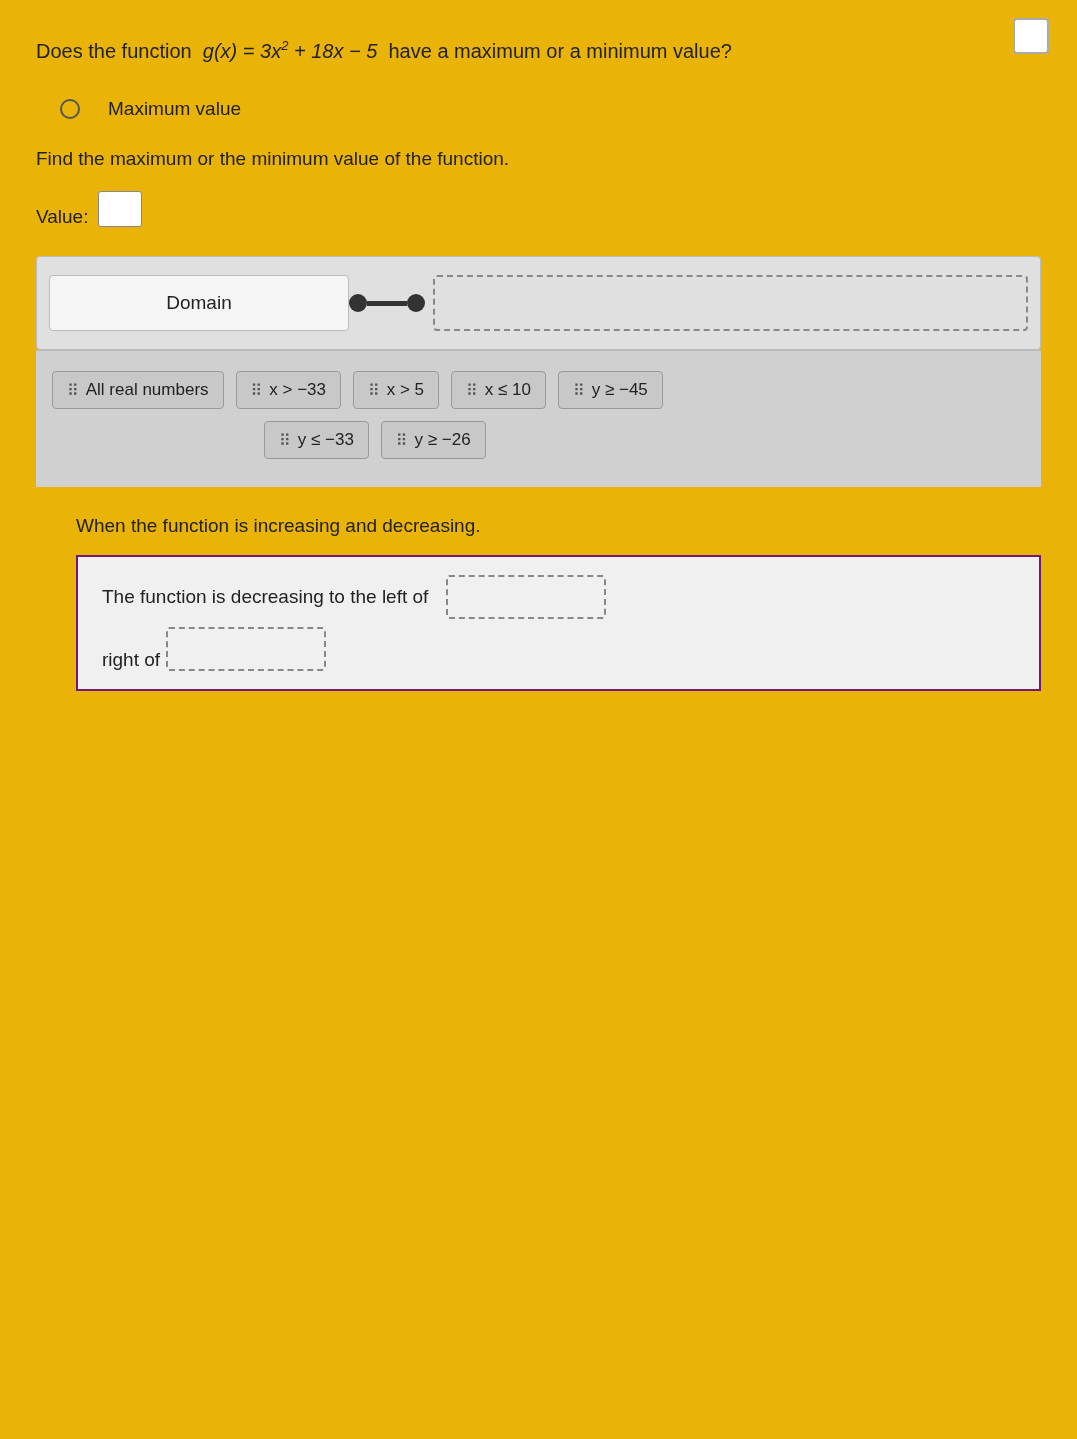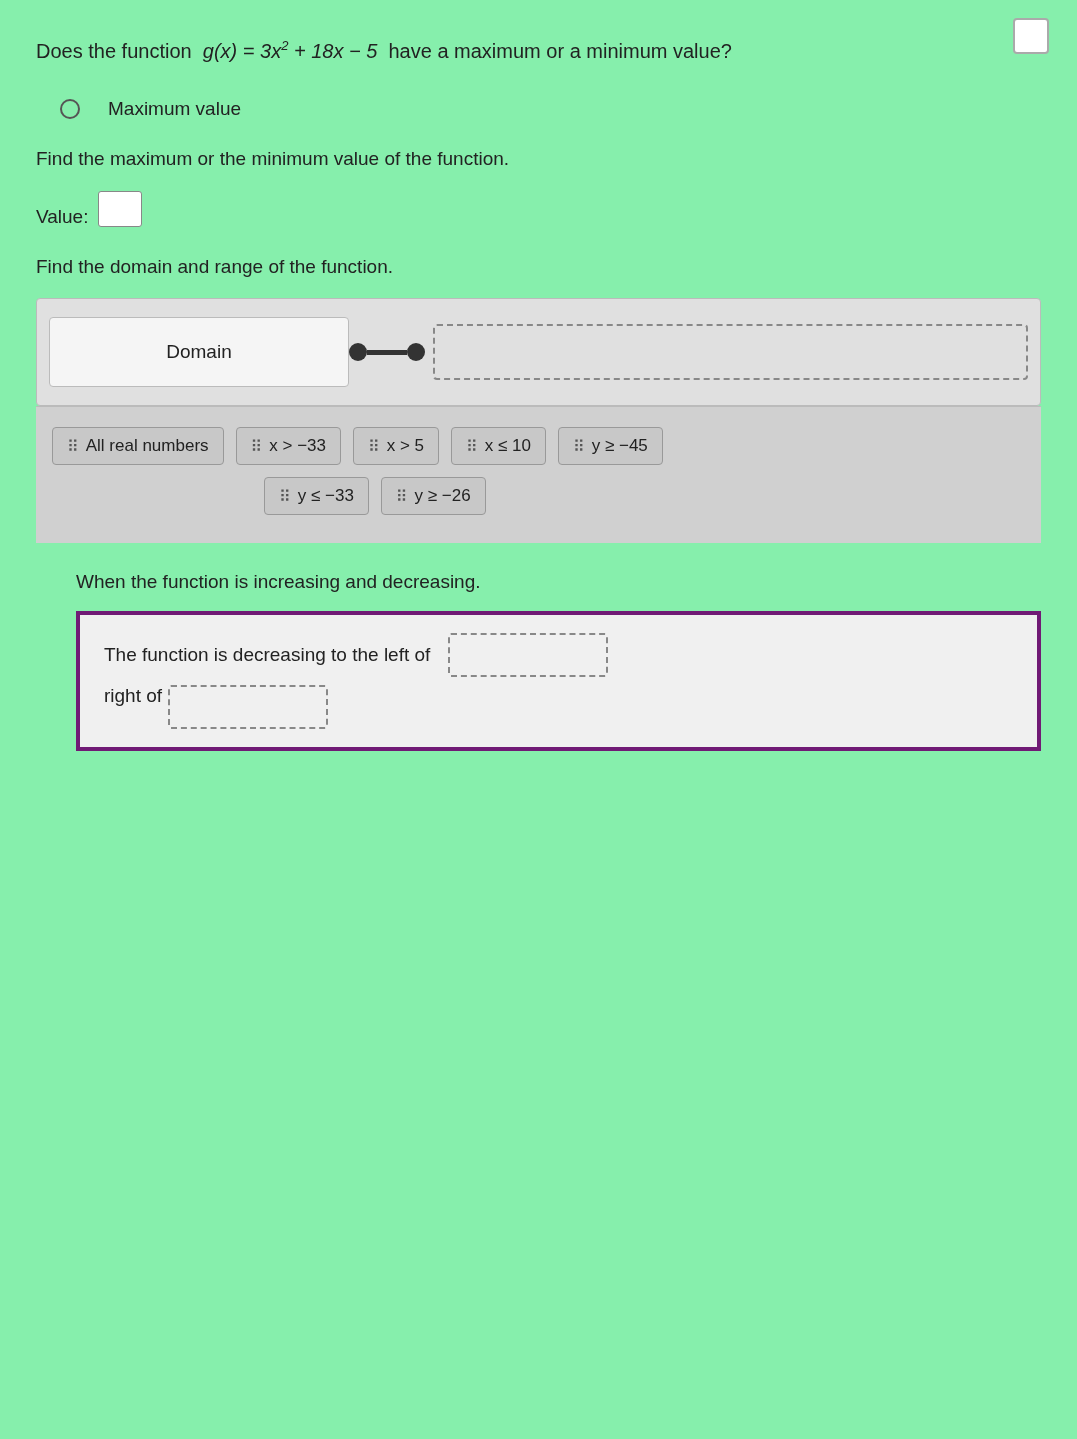--- a/index.html
+++ b/index.html
@@ -5,21 +5,21 @@
     * { box-sizing: border-box; margin: 0; padding: 0; }
     body {
       background: #d0d0d0;
       font-family: Arial, sans-serif;
       font-size: 18px;
       color: #222;
       width: 1077px;
       min-height: 1439px;
     }
     .page {
-      background: #86efac;
+      background: #eab308;
       width: 1077px;
       min-height: 1439px;
       padding: 28px 36px 40px 36px;
       position: relative;
     }
     
     .top-right-box {
       position: absolute;
       top: 18px;
       right: 28px;
@@ -91,21 +91,21 @@
       align-items: center;
       margin-bottom: 18px;
       position: relative;
     }
     .dr-row:last-child { margin-bottom: 0; }
     .dr-label-box {
       background: #f5f5f5;
       border: 1.5px solid #bbb;
       border-radius: 4px;
       width: 300px;
-      height: 70px;
+      height: 56px;
       display: flex;
       align-items: center;
       justify-content: center;
       font-size: 19px;
       flex-shrink: 0;
     }
     
     .connector {
       display: flex;
       align-items: center;
@@ -167,35 +167,35 @@
     .inc-dec-section {
       margin-top: 28px;
       padding-left: 40px;
     }
     .inc-dec-label {
       font-size: 19px;
       margin-bottom: 18px;
     }
     .inc-dec-inner {
       background: #f0f0f0;
-      border: 4px solid #701a75;
+      border: 2px solid #701a75;
       padding: 18px 24px 18px 24px;
     }
     .inc-dec-line {
       font-size: 19px;
       line-height: 2;
       display: flex;
       align-items: center;
       flex-wrap: wrap;
       gap: 6px;
     }
     .inc-dec-line2 {
       font-size: 19px;
       display: flex;
-      align-items: flex-start;
+      align-items: flex-end;
       gap: 6px;
       margin-top: 8px;
     }
     .inline-dashed-box {
       border: 2px dashed #888;
       border-radius: 3px;
       width: 160px;
       height: 44px;
       display: inline-block;
       vertical-align: middle;
@@ -223,21 +223,20 @@
     </div>
   </div>
 
   <div class="section-label">Find the maximum or the minimum value of the function.</div>
 
   <div class="value-row">
     <span class="value-label">Value:</span>
     <div class="value-input-box"></div>
   </div>
 
-  <div class="section-label">Find the domain and range of the function.</div>
 
   <div class="domain-range-area">
 
     <div class="dr-row">
       <div class="dr-label-box">
         <span>Domain</span>
       </div>
       <div class="connector">
         <div class="dot"></div>
         <div class="connector-line"></div>

